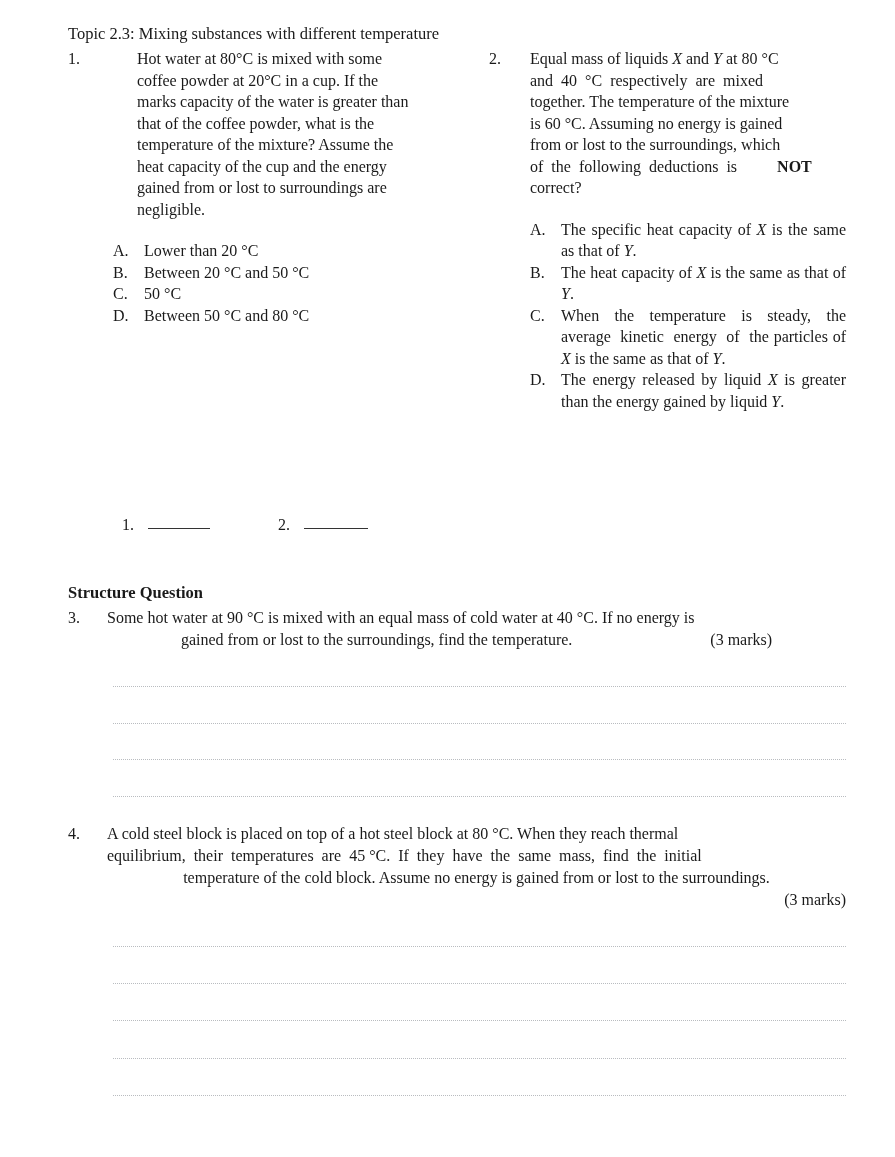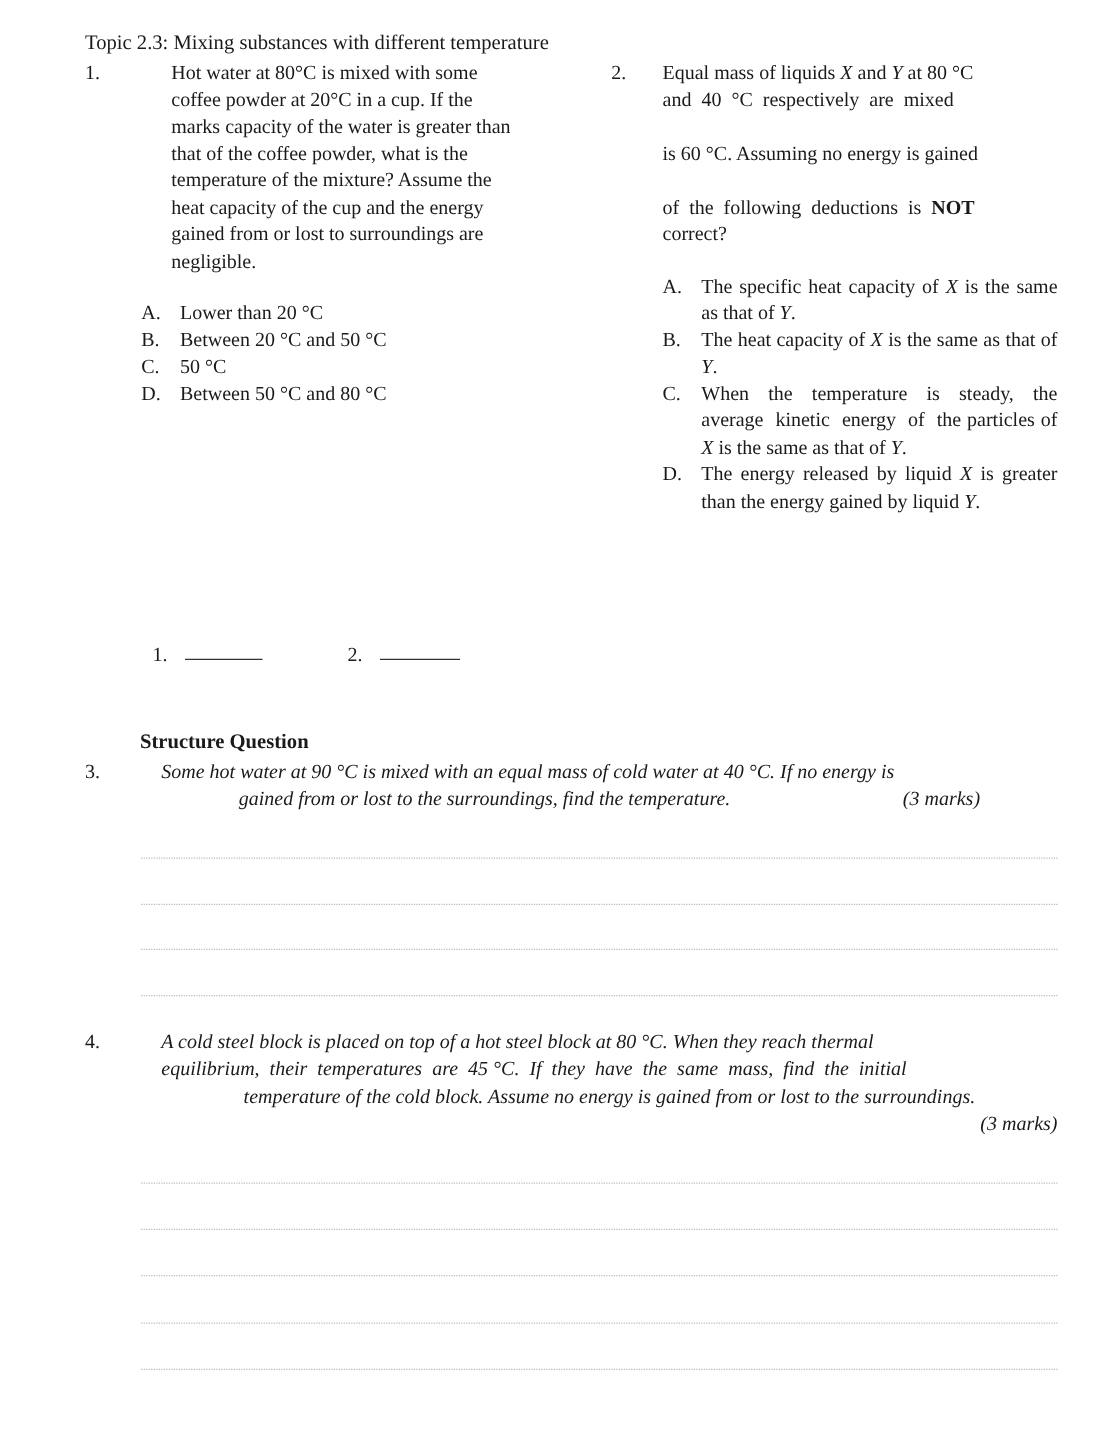--- a/index.html
+++ b/index.html
@@ -84,21 +84,21 @@
     text-align: justify;
   }
   .option .opt-letter {
     position: absolute;
     left: 0;
     top: 0;
   }
   .option .opt-text { display: block; }
 
   em, .ital { font-style: italic; }
-  .bold { font-weight: bold; }
+  .bold { font-weight: bold; margin-left: 32px; }
 
   
   .answer-blanks {
     position: absolute;
     left: 0;
     top: 514px;
     width: 895px;
     font-size: 16px;
     line-height: 21px;
   }
@@ -119,42 +119,40 @@
   .blank-2 .blank-rule { width: 64px; }
 
   
   .structure-head {
     position: absolute;
     left: 68px;
     top: 583px;
     font-size: 16.5px;
     font-weight: bold;
     line-height: 20px;
-    margin-left: 44px;
   }
 
   .sq {
     position: absolute;
     left: 68px;
     width: 778px;
   }
   .sq-num {
     position: absolute;
     left: 0;
     top: 0;
     font-size: 16px;
     line-height: 22px;
   }
   .sq-body {
-    margin-left: 61px;
+    margin-left: 39px;
     font-size: 16px;
     line-height: 22px;
     text-align: justify;
     text-justify: inter-word;
-    font-style: italic;
   }
   .sq-body p { margin: 0; }
   .sq-body p.lastline { text-align: center; }
   .marks-right { text-align: right; display: block; }
 
   .sq-3 { top: 607px; }
   .sq-4 { top: 823px; }
 
   
   .ruled-line {
@@ -207,23 +205,23 @@
         </div>
       </div>
     </div>
 
     <div class="col col-right">
       <div class="q-row">
         <span class="q-num">2.</span>
         <div class="q-body">
           <span>Equal mass of liquids <em>X</em> and <em>Y</em> at 80&nbsp;°C</span><br>
           <span>and&nbsp;&nbsp;40&nbsp;&nbsp;°C&nbsp;&nbsp;respectively&nbsp;&nbsp;are&nbsp;&nbsp;mixed</span><br>
-          <br>
+          <span>together. The temperature of the mixture</span><br>
           <span>is 60&nbsp;°C. Assuming no energy is gained</span><br>
-          <br>
+          <span>from or lost to the surroundings, which</span><br>
           <span>of&nbsp;&nbsp;the&nbsp;&nbsp;following&nbsp;&nbsp;deductions&nbsp;&nbsp;is&nbsp;&nbsp;<span class="bold">NOT</span></span><br>
           <span>correct?</span>
         </div>
         <div class="options">
           <div class="option">
             <span class="opt-letter">A.</span>
             <span class="opt-text">The specific heat capacity of <em>X</em>&nbsp;is the same as that of <em>Y</em>.</span>
           </div>
           <div class="option">
             <span class="opt-letter">B.</span>

